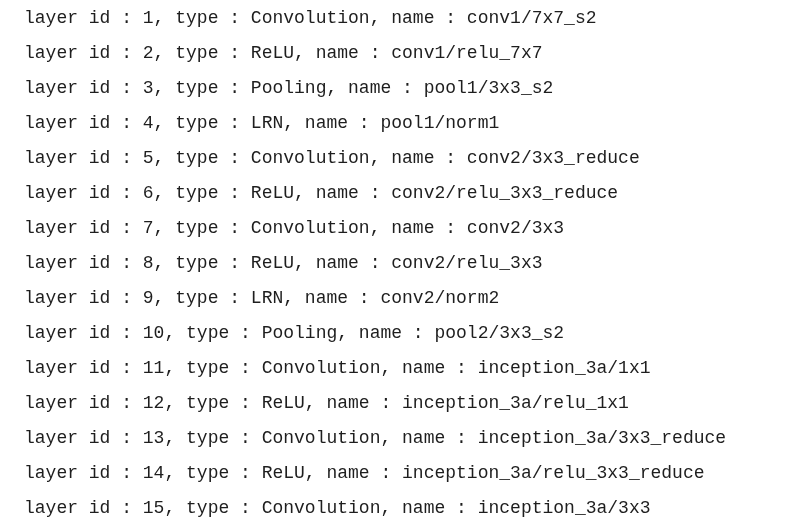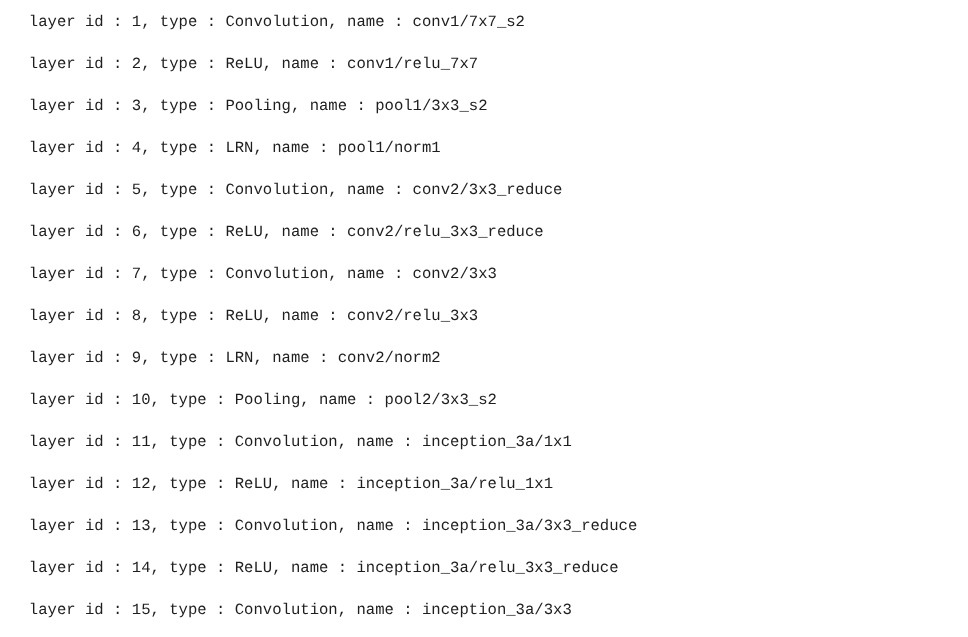--- a/index.html
+++ b/index.html
@@ -12,21 +12,21 @@
     height: 531px;
     overflow: hidden;
   }
   .console {
     box-sizing: border-box;
     width: 807px;
     height: 531px;
     padding: 1px 4px 0 24px;
     background: #ffffff;
     font-family: "Liberation Mono", "DejaVu Sans Mono", monospace;
-    font-size: 13px;
+    font-size: 18px;
     line-height: 35px;
     color: #1e1e1e;
     white-space: pre;
     letter-spacing: 0px;
   }
   .console-line {
     height: 35px;
     white-space: pre;
   }
 </style>

